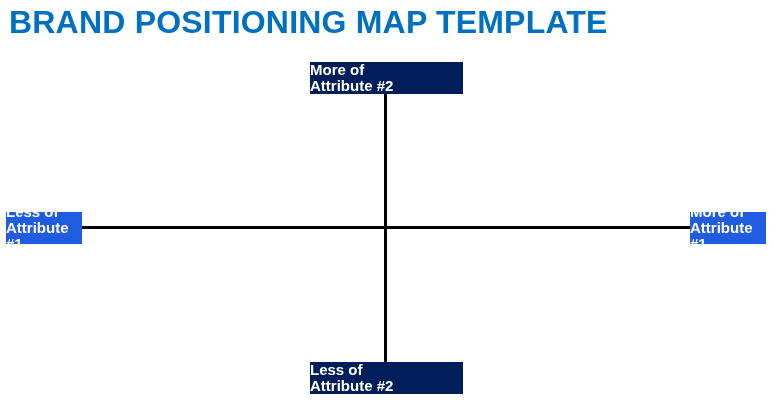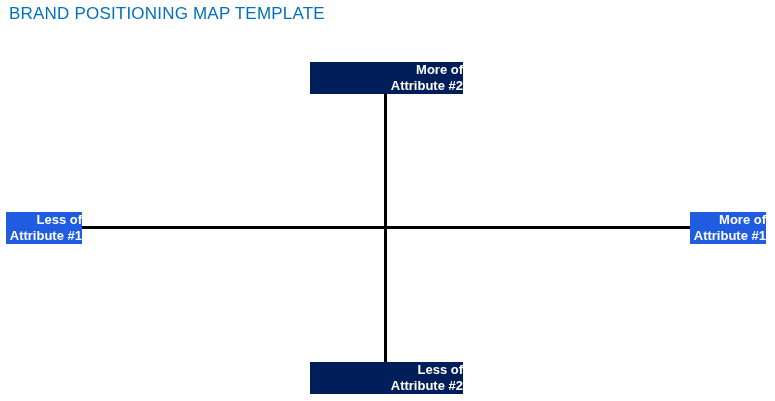--- a/index.html
+++ b/index.html
@@ -1,23 +1,23 @@
 <!DOCTYPE html>
 <html><head>
 <meta charset="utf-8">
 <style>
   html, body { margin:0; padding:0; }
   body { width:775px; height:401px; background:#ffffff; position:relative; overflow:hidden;
          font-family:"Liberation Sans", sans-serif; }
-  .title { position:absolute; left:9px; top:4px; font-size:17px; font-weight:normal;
+  .title { position:absolute; left:9px; top:4px; font-size:32px; font-weight:bold;
            color:#0070c0; letter-spacing:0.2px; white-space:nowrap; }
   .hline { position:absolute; left:82px; top:226px; width:609px; height:3px; background:#000; }
   .vline { position:absolute; left:384px; top:93px; width:3px; height:271px; background:#000; }
-  .box { position:absolute; color:#ffffff; font-weight:bold; font-size:13px; line-height:16px;
-         text-align:right; display:flex; flex-direction:column; justify-content:center; }
+  .box { position:absolute; color:#ffffff; font-weight:bold; font-size:15px; line-height:16px;
+         text-align:left; display:flex; flex-direction:column; justify-content:center; }
   .box.navy { background:#001e5a; }
   .box.blue { background:#1f5ce0; }
   .top { left:310px; top:62px; width:153px; height:32px; }
   .bottom { left:310px; top:362px; width:153px; height:32px; }
   .left { left:6px; top:212px; width:76px; height:32px; }
   .right { left:690px; top:212px; width:76px; height:32px; }
 </style>
 </head>
 <body>
 

